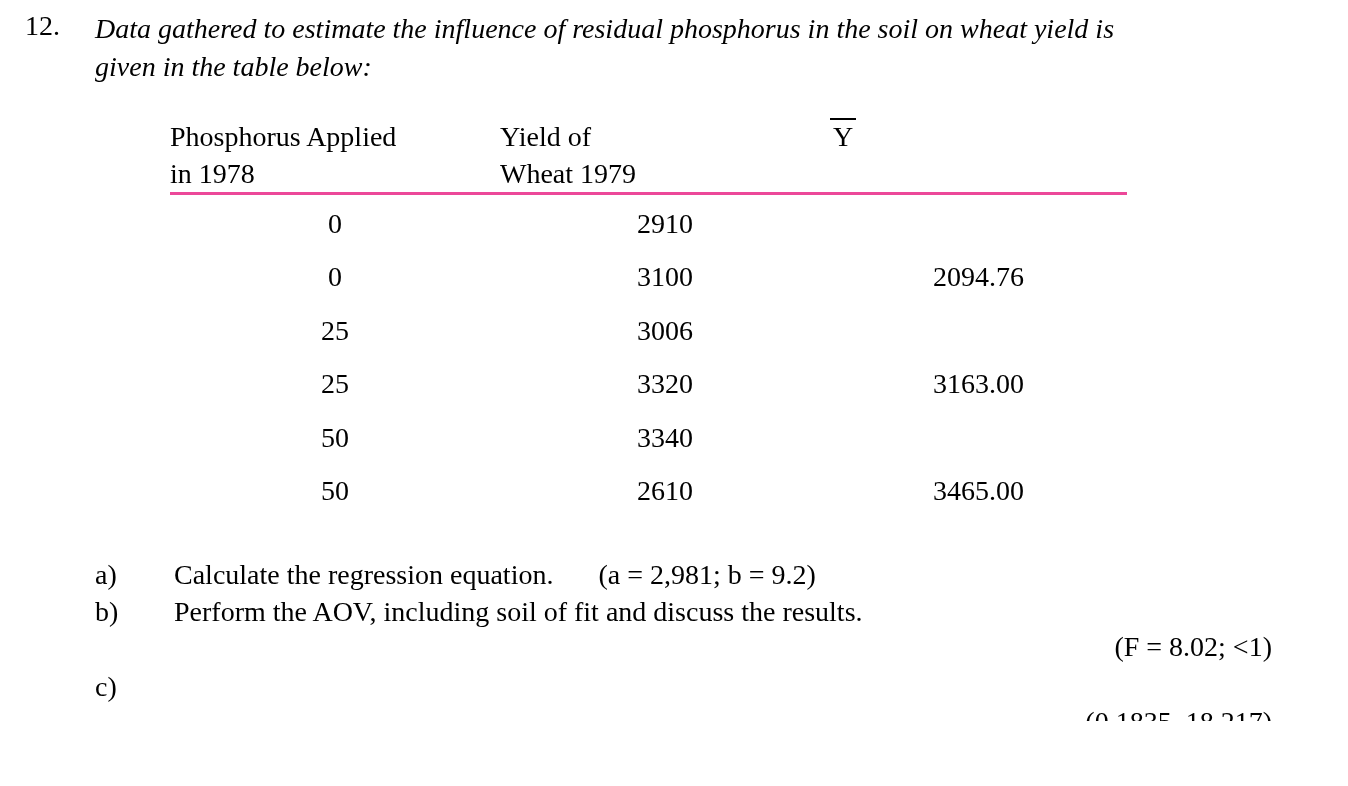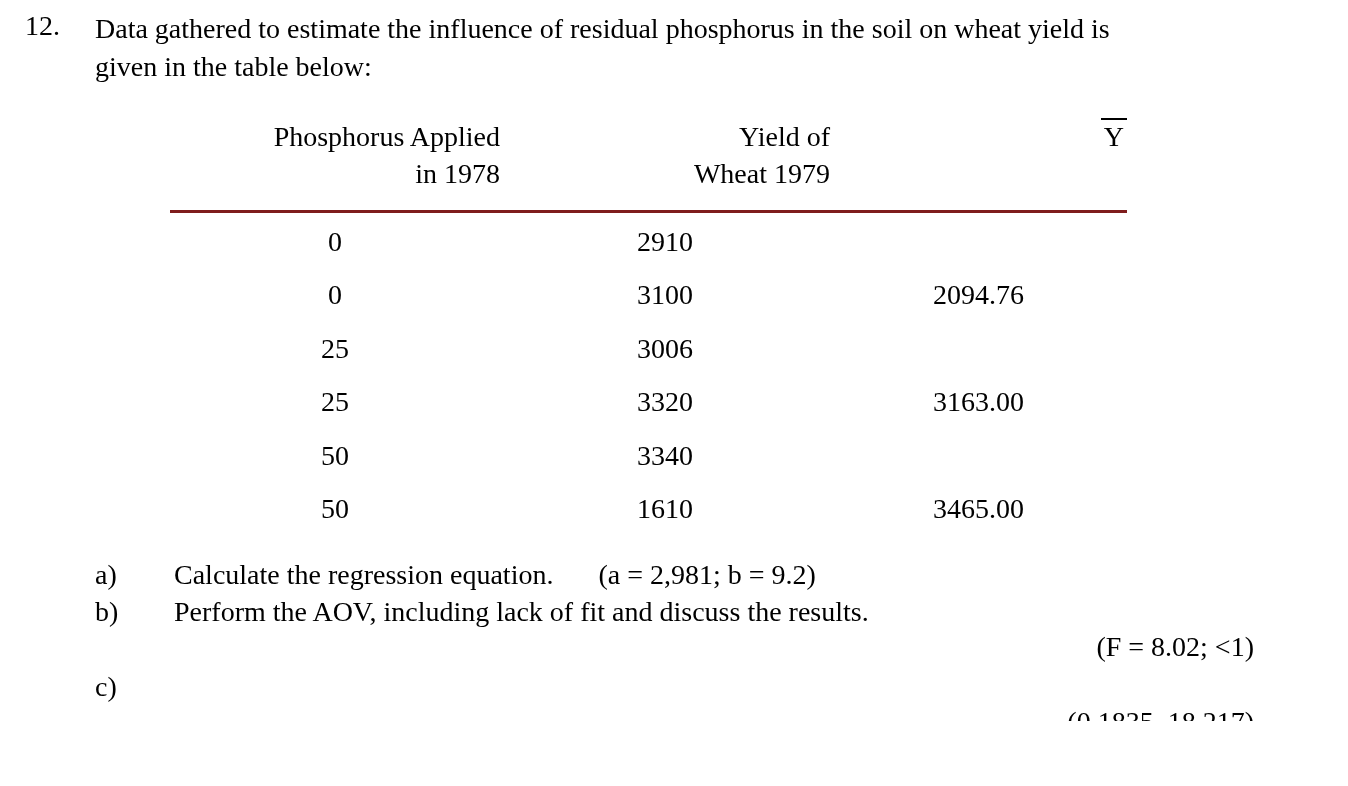--- a/index.html
+++ b/index.html
@@ -14,31 +14,31 @@
     background: #ffffff;
     color: #000000;
     font-family: "Liberation Serif", "DejaVu Serif", serif;
     font-size: 28px;
     overflow: hidden;
   }
   .abs { position: absolute; }
 
   
   .q-number { left: 25px; top: 10px; }
-  .q-text   { left: 95px; top: 10px; line-height: 38px; white-space: pre; }
+  .q-text   { left: 95px; top: 10px; line-height: 38px; white-space: pre; font-style: italic; }
 
   
   .table-wrap { left: 170px; top: 118px; width: 957px; }
   .thead {
     display: grid;
     grid-template-columns: 330px 330px 297px;
-    text-align: right;
+    text-align: left;
     line-height: 37px;
-    border-bottom: 3px solid #7f1d1d;
-    padding-bottom: 18px;
+    border-bottom: 3px solid #ec4899;
+    padding-bottom: 0;
   }
   .thead .hcell { white-space: pre-line; }
   .ybar {
     display: inline-block;
     border-top: 2.5px solid #000;
     padding: 0 3px;
     line-height: 34px;
   }
   .trow {
     display: grid;
@@ -49,21 +49,21 @@
   }
   .tbody { padding-top: 2px; }
 
   
   .part-label { left: 95px; }
   .part-text  { left: 174px; }
   .pa { top: 559px; }
   .pb { top: 596px; }
   .pc { top: 671px; }
   .inline-answer { margin-left: 45px; }
-  .right-answer { right: 94px; }
+  .right-answer { right: 76px; }
   .ans-f  { top: 631px; }
   .ans-ci { top: 706px; margin-left: 16px; }
 
   
   .bottom-rule {
     left: 95px;
     top: 780px;
     width: 437px;
     height: 3px;
     background: #4472C4;
@@ -107,33 +107,33 @@
         <div>3320</div>
         <div>3163.00</div>
       </div>
       <div class="trow">
         <div>50</div>
         <div>3340</div>
         <div></div>
       </div>
       <div class="trow">
         <div>50</div>
-        <div>1610</div>
+        <div>2610</div>
         <div>3465.00</div>
       </div>
     </div>
   </div>
 
   <div class="abs part-label pa">a)</div>
   <div class="abs part-text pa">
     <span>Calculate the regression equation.</span><span class="inline-answer">(a = 2,981; b = 9.2)</span>
   </div>
 
   <div class="abs part-label pb">b)</div>
-  <div class="abs part-text pb">Perform the AOV, including lack of fit and discuss the results.</div>
+  <div class="abs part-text pb">Perform the AOV, including soil of fit and discuss the results.</div>
   <div class="abs right-answer ans-f">(F = 8.02; &lt;1)</div>
 
   <div class="abs part-label pc">c)</div>
   <div class="abs right-answer ans-ci">(0.1835, 18.217)</div>
 
   <div class="abs bottom-rule"></div>
 
 </div>
 
 </body></html>

